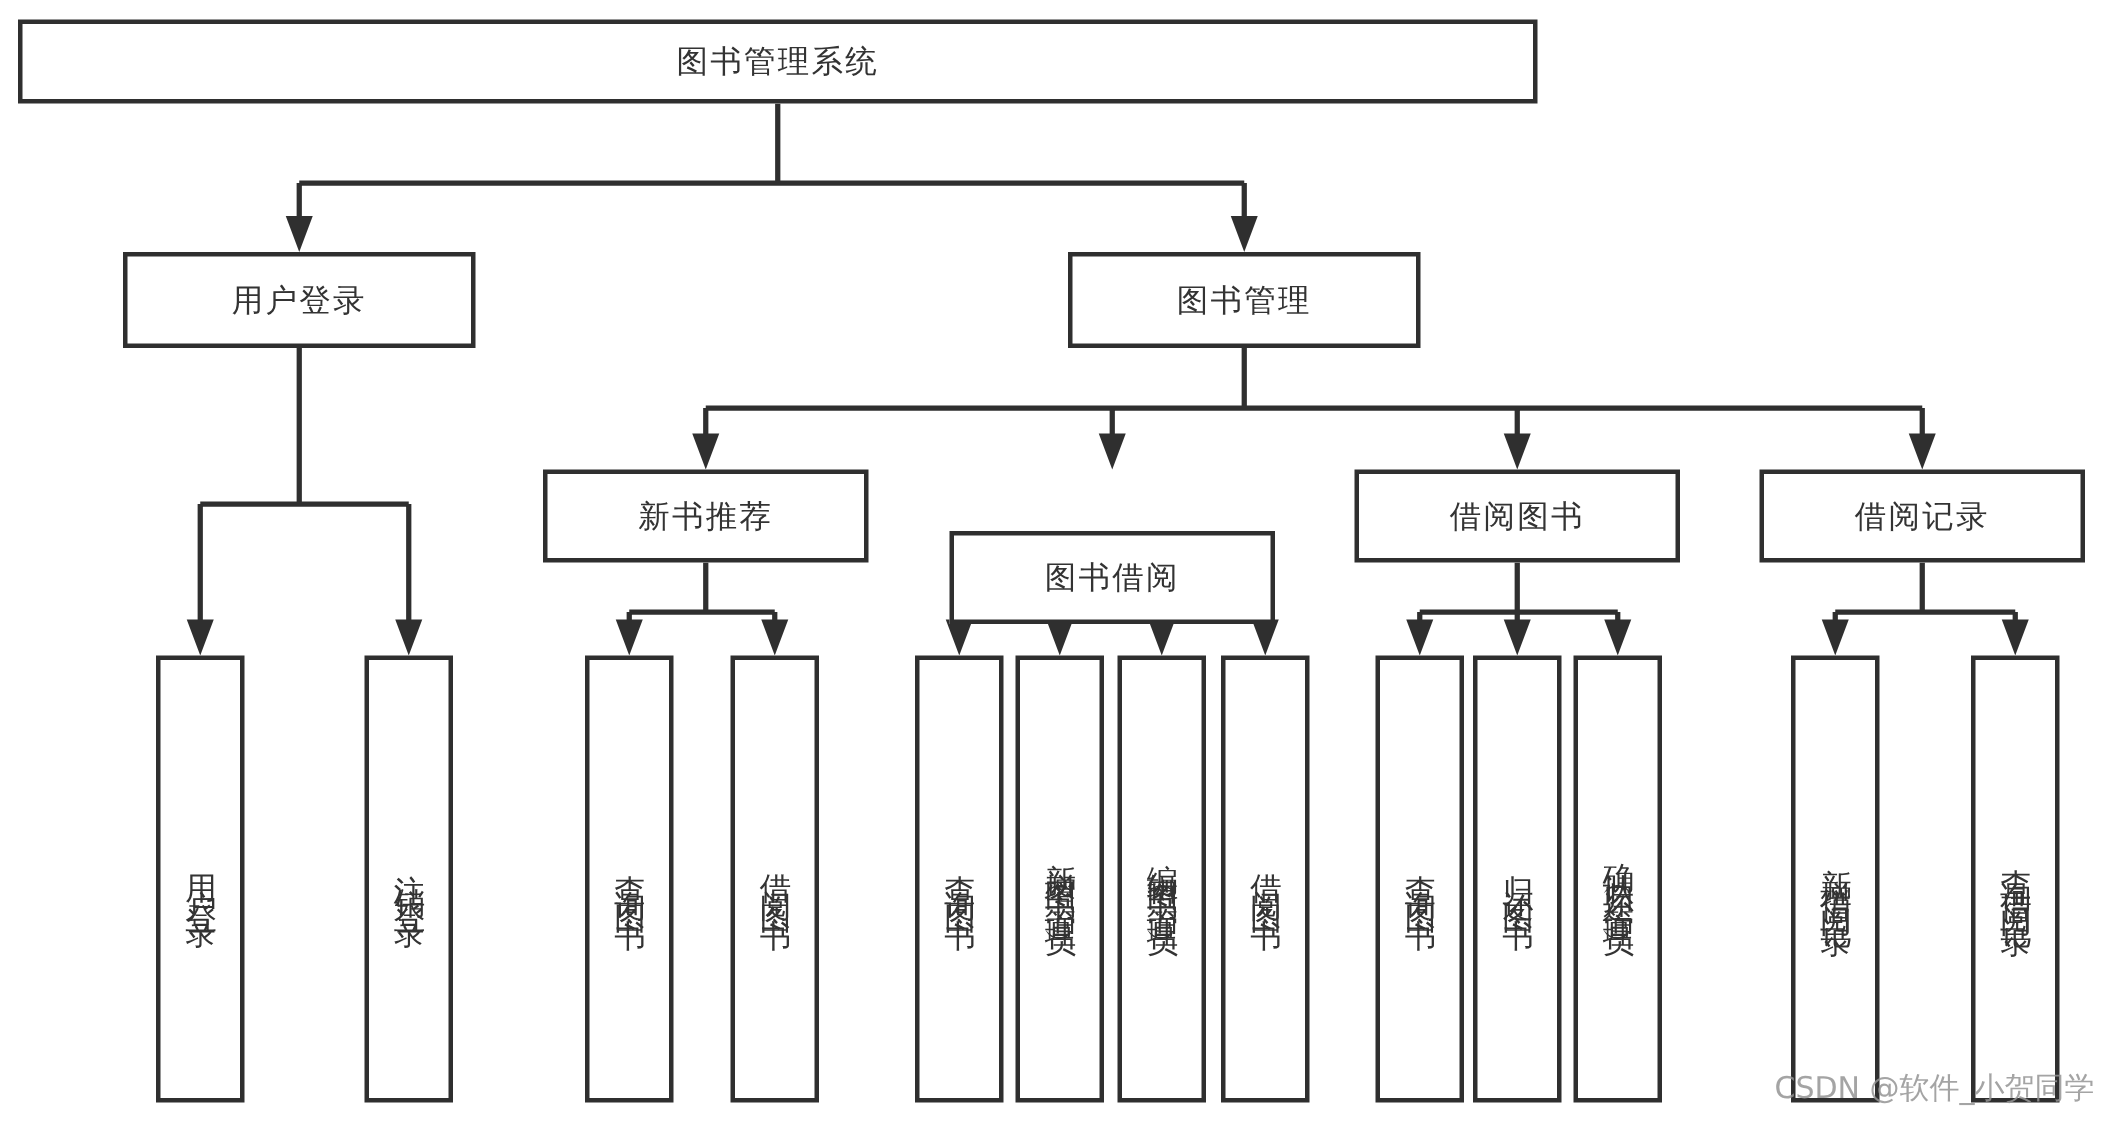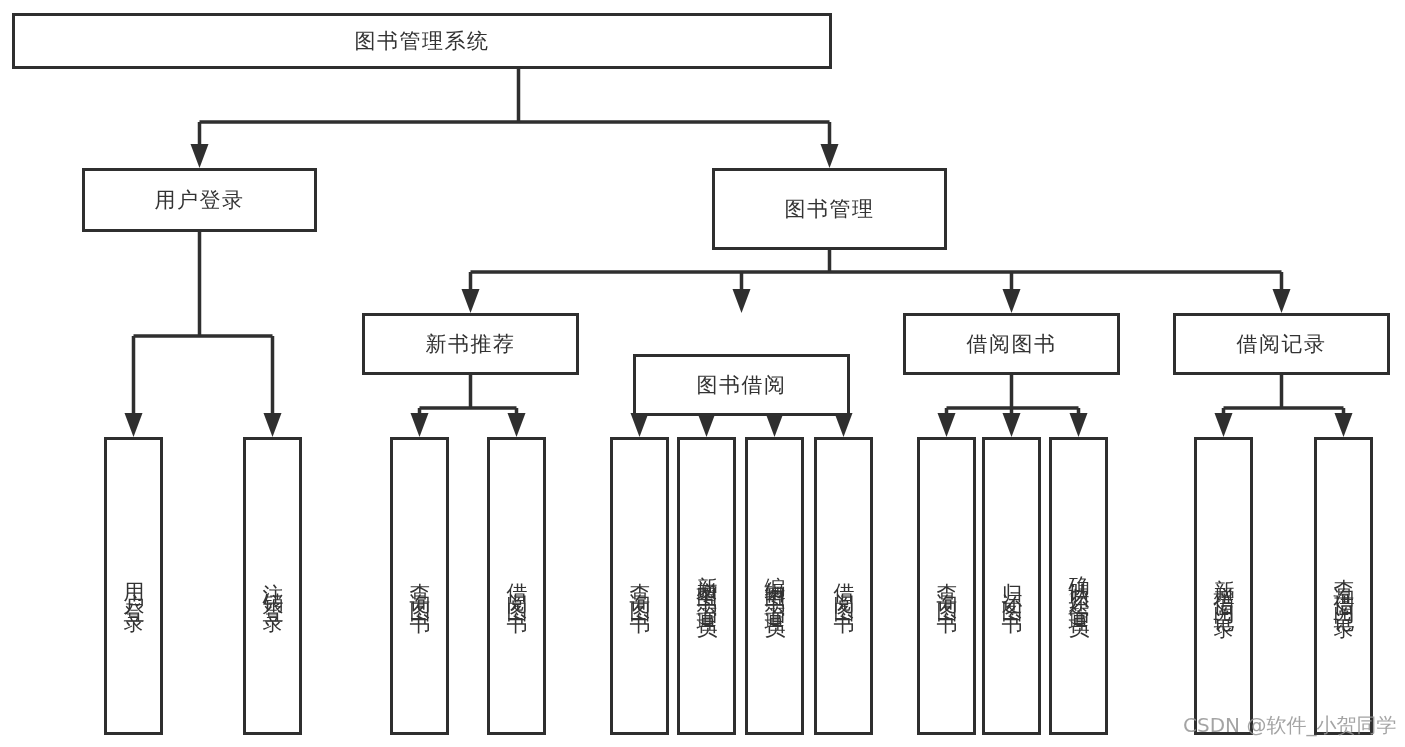--- a/index.html
+++ b/index.html
@@ -72,28 +72,28 @@
 
       <polygon points="937.5,413 955.5,413 946.5,437"></polygon>
       <polygon points="1002.5,413 1020.5,413 1011.5,437"></polygon>
       <polygon points="1069.5,413 1087.5,413 1078.5,437"></polygon>
 
       <polygon points="1214.5,413 1232.5,413 1223.5,437"></polygon>
       <polygon points="1334.5,413 1352.5,413 1343.5,437"></polygon>
     </g>
   </svg>
 
-  <div class="hbox" style="left:12px;top:13px;width:820px;height:56px;">
+  <div class="hbox" style="left:12px;top:13px;width:1013px;height:56px;">
     <span>图书管理系统</span>
   </div>
 
   <div class="hbox" style="left:82px;top:168px;width:235px;height:64px;">
     <span>用户登录</span>
   </div>
-  <div class="hbox" style="left:712px;top:168px;width:235px;height:82px;">
+  <div class="hbox" style="left:712px;top:168px;width:235px;height:64px;">
     <span>图书管理</span>
   </div>
 
   <div class="hbox" style="left:362px;top:313px;width:217px;height:62px;justify-content:center;">
     <span>新书推荐</span>
   </div>
   <div class="hbox" style="left:633px;top:313px;width:217px;height:62px;margin-top:41px;">
     <span>图书借阅</span>
   </div>
   <div class="hbox" style="left:903px;top:313px;width:217px;height:62px;">

